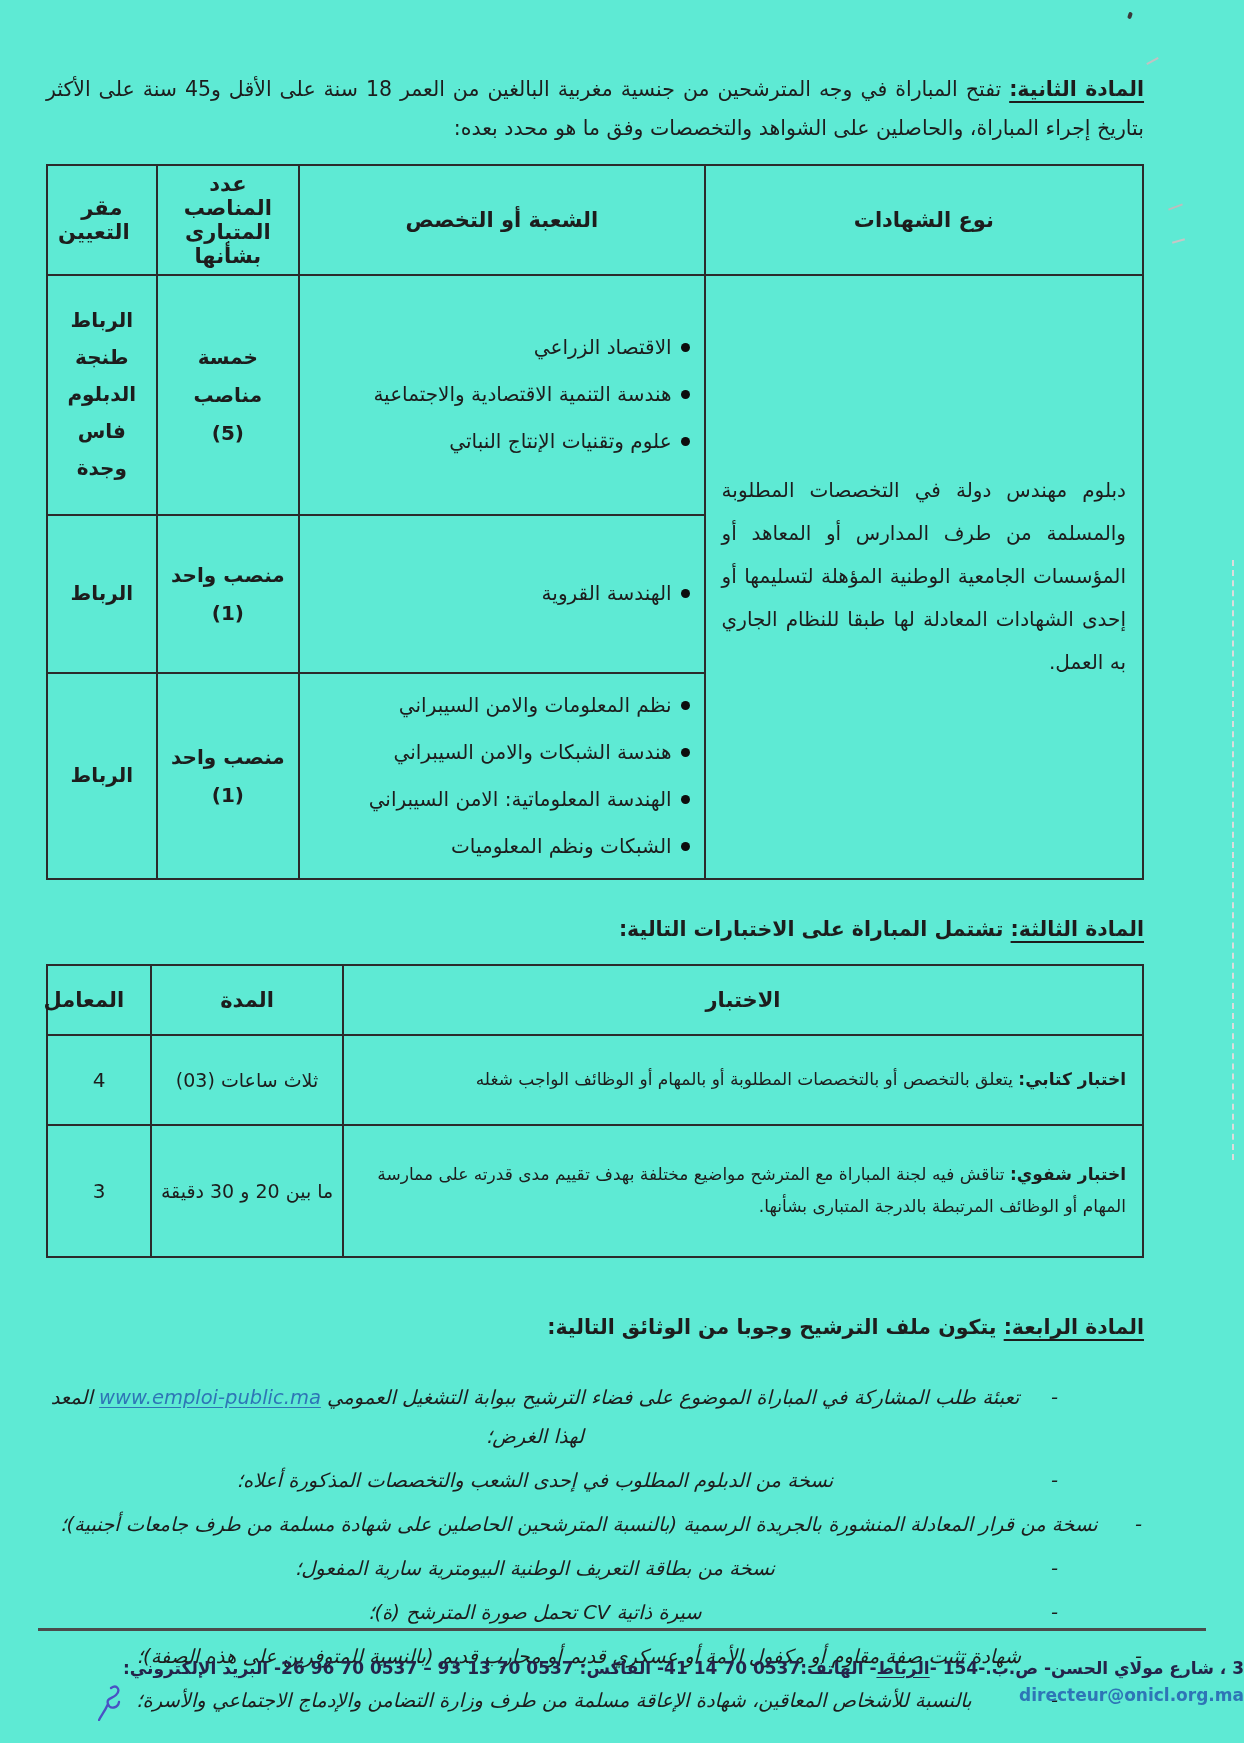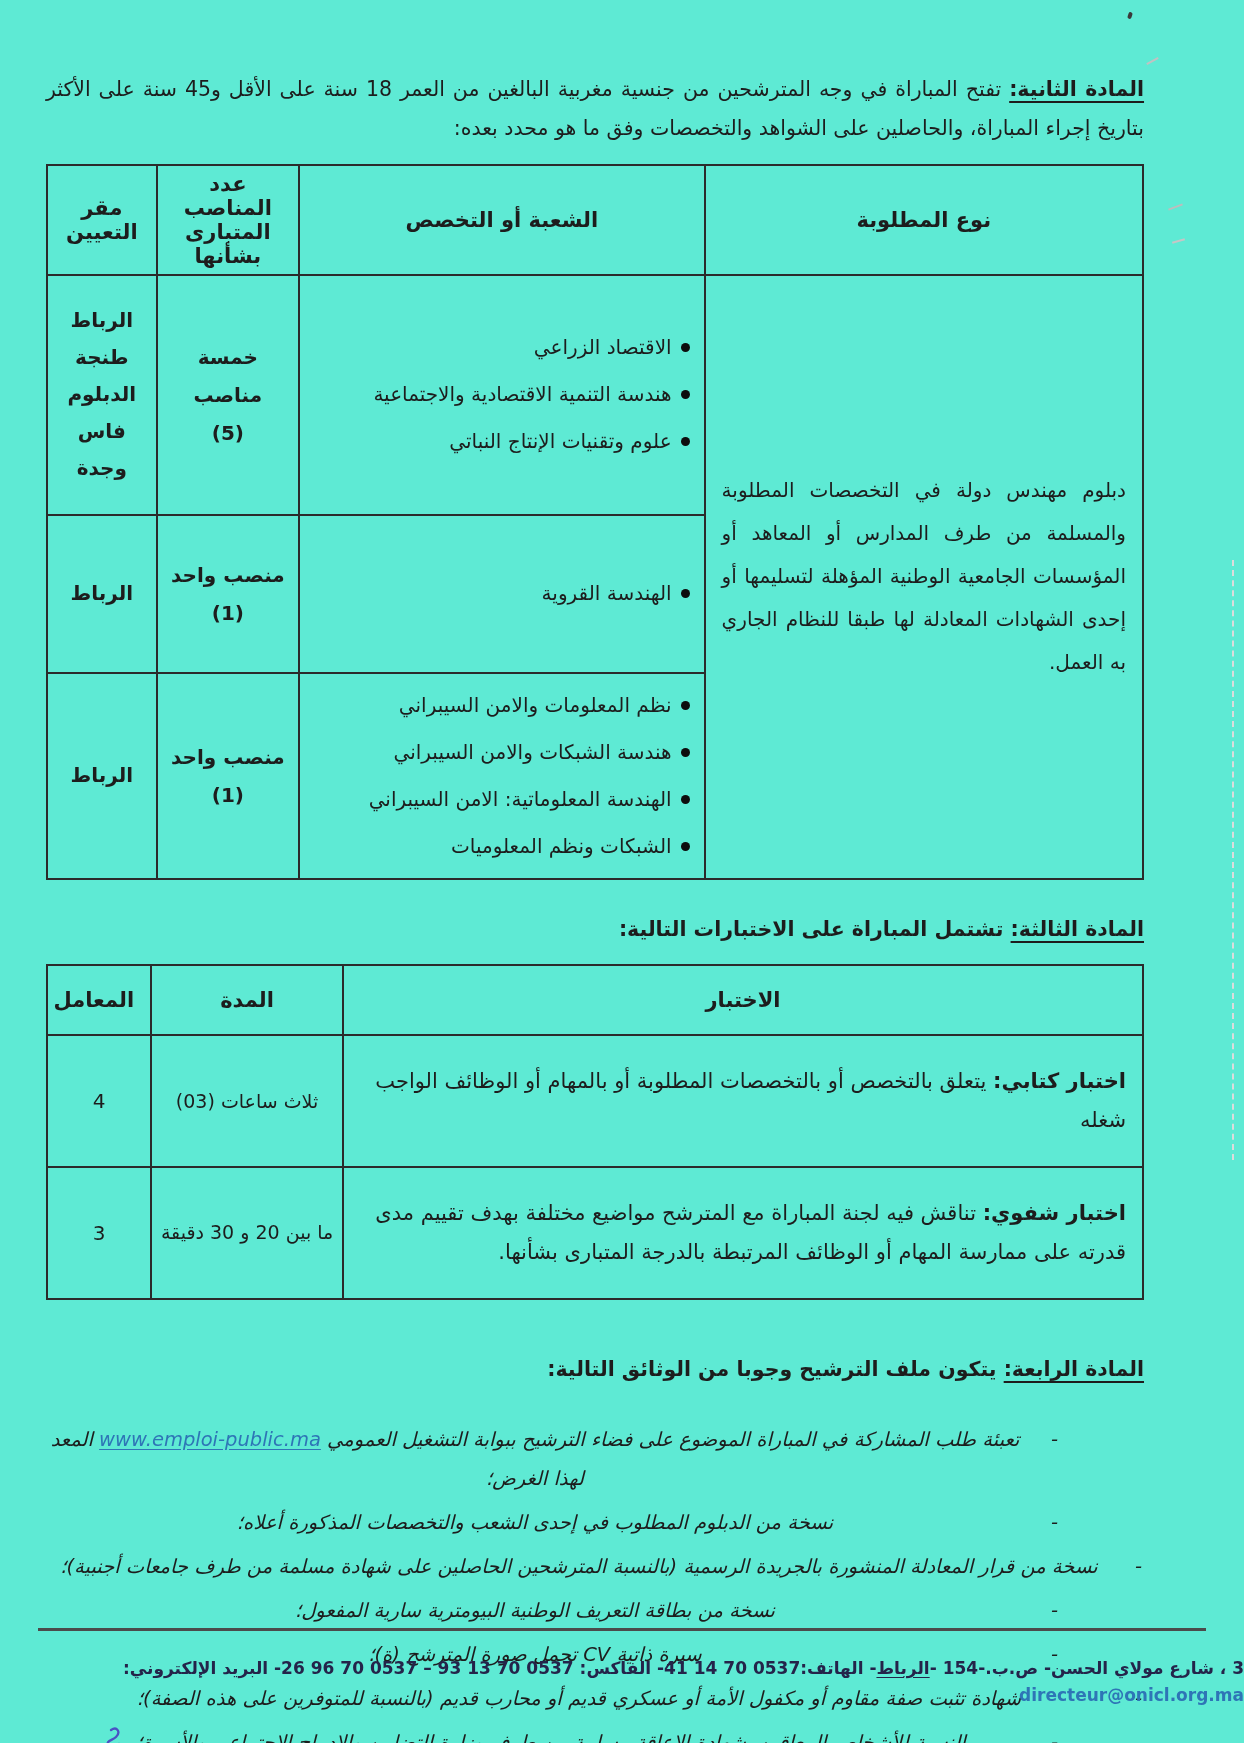--- a/index.html
+++ b/index.html
@@ -20,21 +20,21 @@
     font-weight:bold;
     text-decoration:underline;
     text-decoration-thickness:2px;
     text-underline-offset:5px;
   }
   .article-line{font-size:20.5px;line-height:1.95;margin:0;font-weight:600;}
 
   
   table{border-collapse:collapse;width:100%;table-layout:fixed;}
   td,th{border:2px solid #2b2b2b;vertical-align:middle;}
-  th{font-size:21px;font-weight:bold;text-align:center;padding:6px 16px;}
+  th{font-size:21px;font-weight:bold;text-align:center;padding:6px 26px;}
   .tbl1{margin-top:16px;}
   .tbl1 .col-cert{width:40%;}
   .tbl1 .col-spec{width:37%;}
   .tbl1 .col-pos{width:13%;}
   .tbl1 .col-loc{width:10%;}
   .tbl1 th{height:82px;}
   .row1-h{height:240px;}
   .row2-h{height:158px;}
   .row3-h{height:175px;}
   .cert-cell{
@@ -48,21 +48,21 @@
     margin-left:9px;vertical-align:2px;
   }
   .pos-cell{font-size:20px;font-weight:bold;text-align:center;line-height:1.9;padding:4px;}
   .loc-cell{font-size:20px;font-weight:bold;text-align:center;line-height:1.85;padding:4px;}
 
   .tbl2{margin-top:14px;}
   .tbl2 .col-exam{width:73%;}
   .tbl2 .col-dur{width:17.5%;}
   .tbl2 .col-coef{width:9.5%;}
   .tbl2 th{height:56px;}
-  .exam-cell{font-size:21px;line-height:1.85;text-align:right;padding:26px 16px;}
+  .exam-cell{font-size:17px;line-height:1.85;text-align:right;padding:26px 16px;}
   .exam-title{font-weight:bold;}
   .dur-cell{font-size:19px;text-align:center;line-height:1.7;padding:4px;}
   .coef-cell{font-size:20px;text-align:center;}
   .t2row1{height:90px;}
   .t2row2{height:132px;}
 
   .h3-line{margin-top:30px;}
   .h4-line{margin-top:50px;}
 
   
@@ -114,21 +114,21 @@
 
     <table class="tbl1">
       <colgroup>
         <col class="col-cert">
           <col class="col-spec">
           <col class="col-pos">
           <col class="col-loc">
       </colgroup>
       <tbody>
           <tr>
-        <th>نوع المطلوبة</th>
+        <th>نوع الشهادات</th>
         <th>الشعبة أو التخصص</th>
         <th>عدد المناصب المتبارى بشأنها</th>
         <th>مقر التعيين</th>
       </tr>
       <tr class="row1-h">
         <td class="cert-cell" rowspan="3">دبلوم مهندس دولة في التخصصات المطلوبة والمسلمة من طرف المدارس أو المعاهد أو المؤسسات الجامعية الوطنية المؤهلة لتسليمها أو إحدى الشهادات المعادلة لها طبقا للنظام الجاري به العمل.</td>
         <td class="spec-cell">
           <div class="spec-line"><span class="dot"></span><span>الاقتصاد الزراعي</span></div>
           <div class="spec-line"><span class="dot"></span><span>هندسة التنمية الاقتصادية والاجتماعية</span></div>
           <div class="spec-line"><span class="dot"></span><span>علوم وتقنيات الإنتاج النباتي</span></div>

